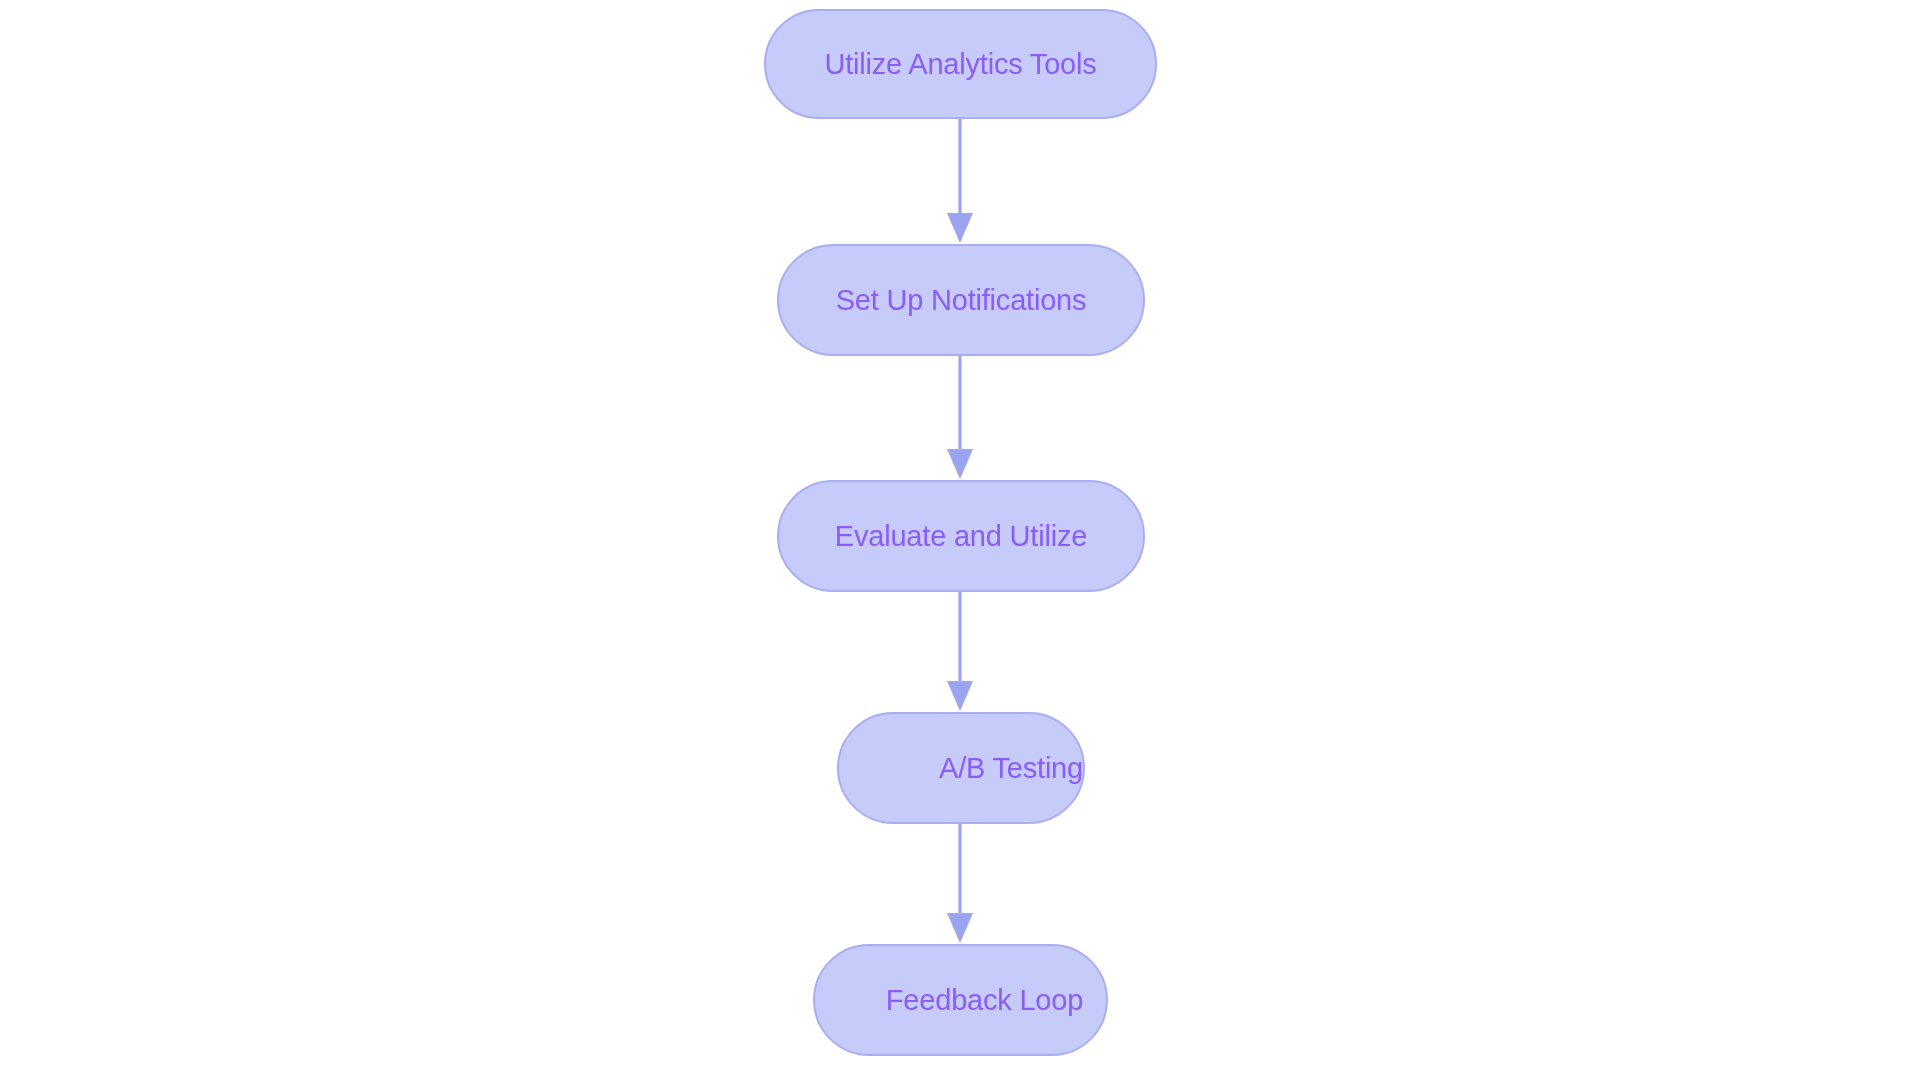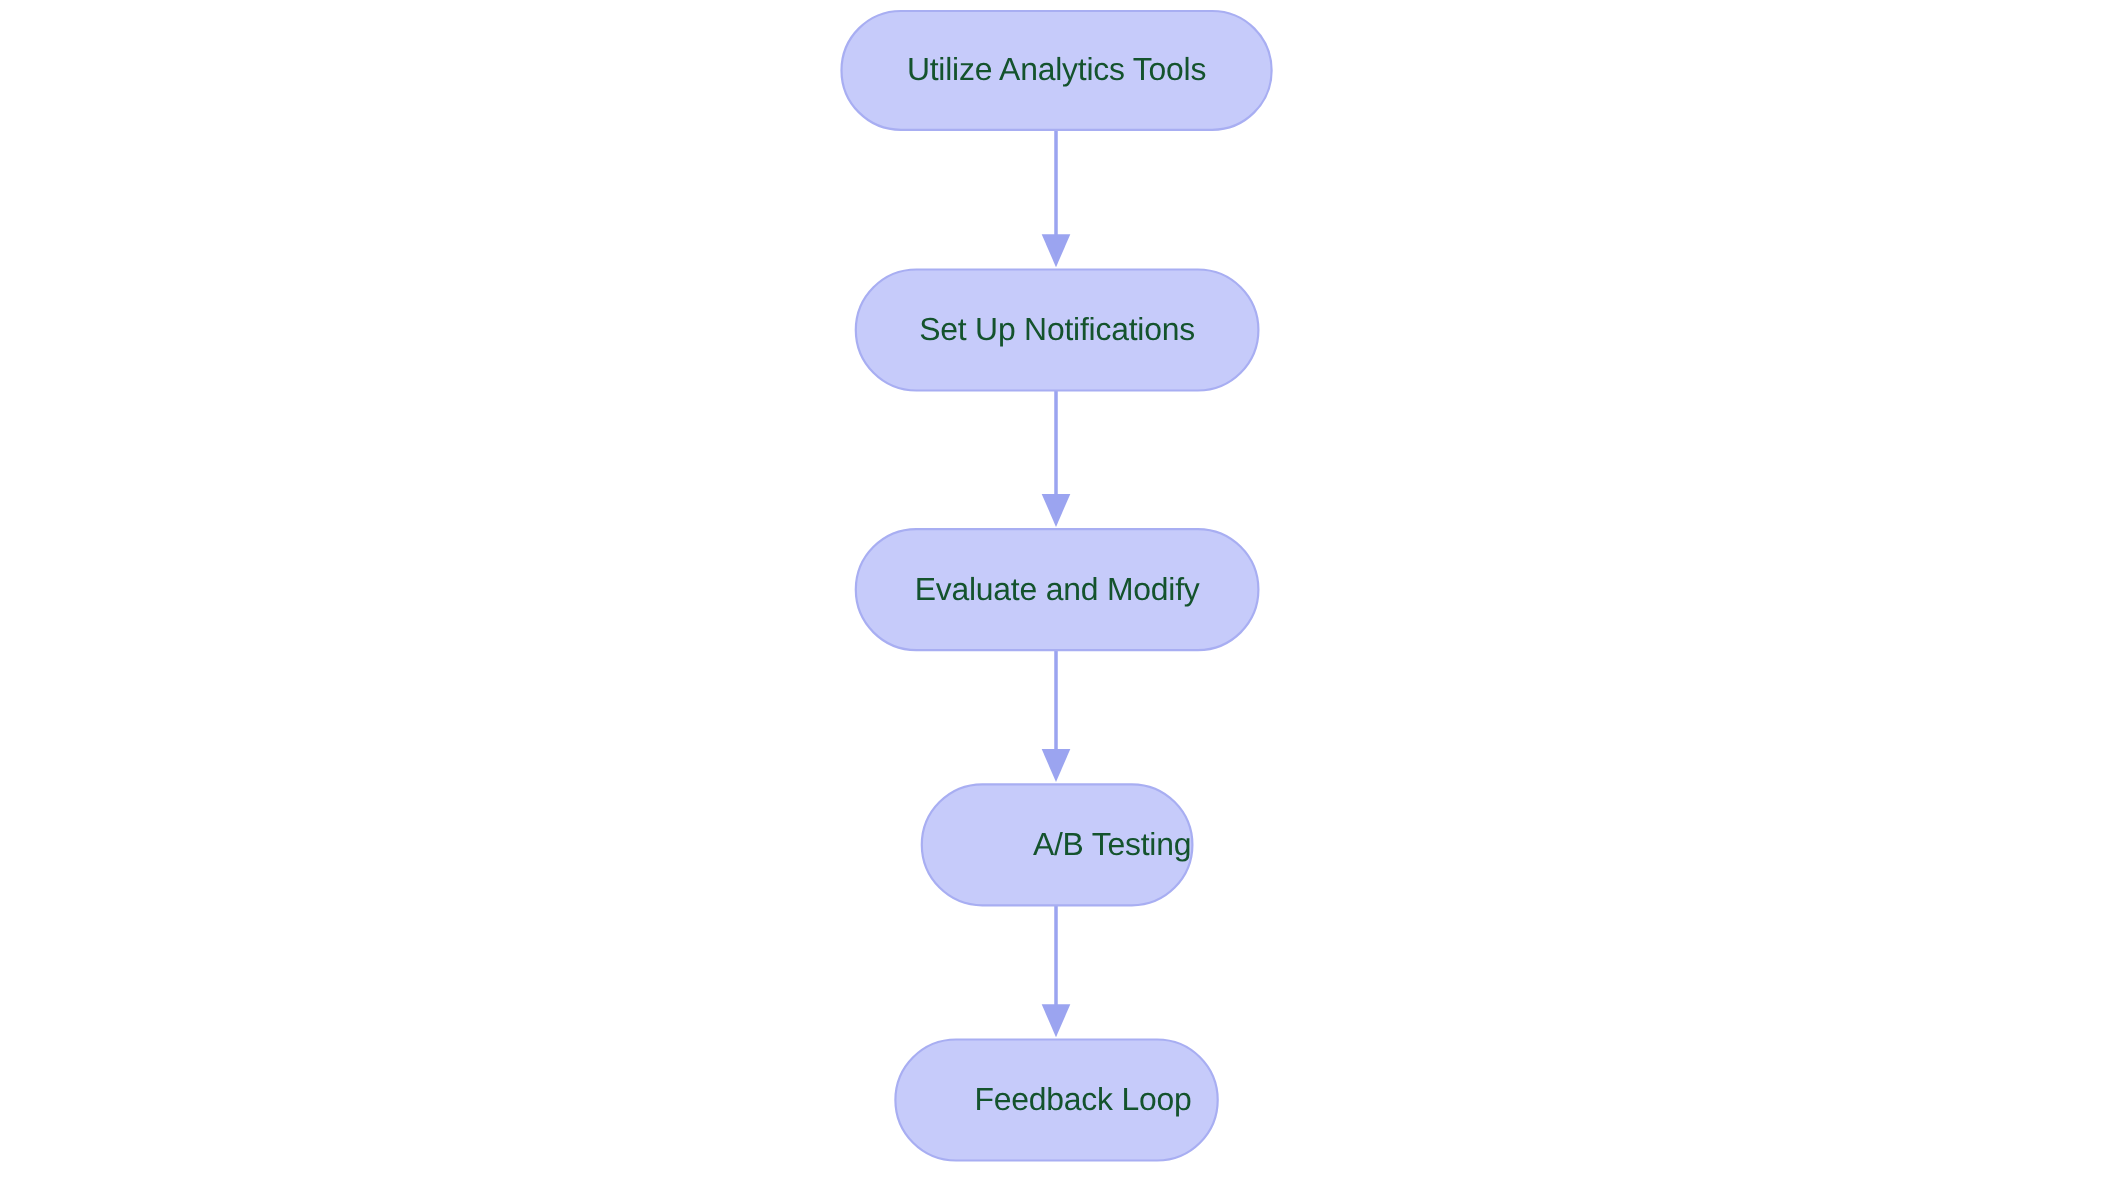--- a/index.html
+++ b/index.html
@@ -30,21 +30,21 @@
     height: 1083px;
     display: block;
   }
 
   .node-label {
     position: absolute;
     left: 0;
     top: 0;
     width: 100%;
     text-align: center;
-    color: #14532d;
+    color: #8b5cf6;
     font-family: "Liberation Sans", sans-serif;
     font-size: 29px;
     font-weight: 400;
     letter-spacing: -0.2px;
     white-space: nowrap;
     pointer-events: none;
     line-height: 1;
   }
 
   .node-wrap {
@@ -88,21 +88,21 @@
   </svg>
 
   <div id="labels-layer">
       <div class="node-wrap" style="left: 765px; top: 10px; width: 391px; height: 108px;">
         <div class="node-label" style="position: static;">Utilize Analytics Tools</div>
       </div>
       <div class="node-wrap" style="left: 778px; top: 245px; width: 366px; height: 110px; justify-content: center;">
         <div class="node-label" style="position: static;">Set Up Notifications</div>
       </div>
       <div class="node-wrap" style="left: 778px; top: 481px; width: 366px; height: 110px;">
-        <div class="node-label" style="position: static;">Evaluate and Modify</div>
+        <div class="node-label" style="position: static;">Evaluate and Utilize</div>
       </div>
       <div class="node-wrap" style="left: 888px; top: 713px; width: 246px; height: 110px;">
         <div class="node-label" style="position: static;">A/B Testing</div>
       </div>
       <div class="node-wrap" style="left: 814px; top: 945px; width: 293px; height: 110px;">
         <div class="node-label" style="position: static; padding-left: 48px;">Feedback Loop</div>
       </div>
     </div>
 
 </div>

